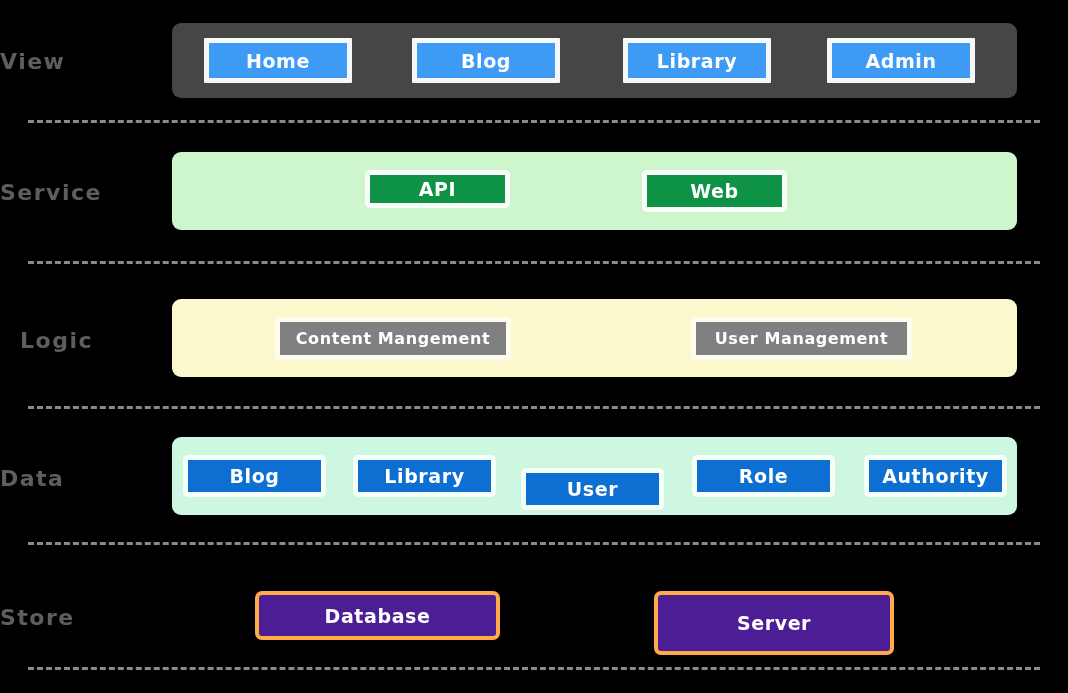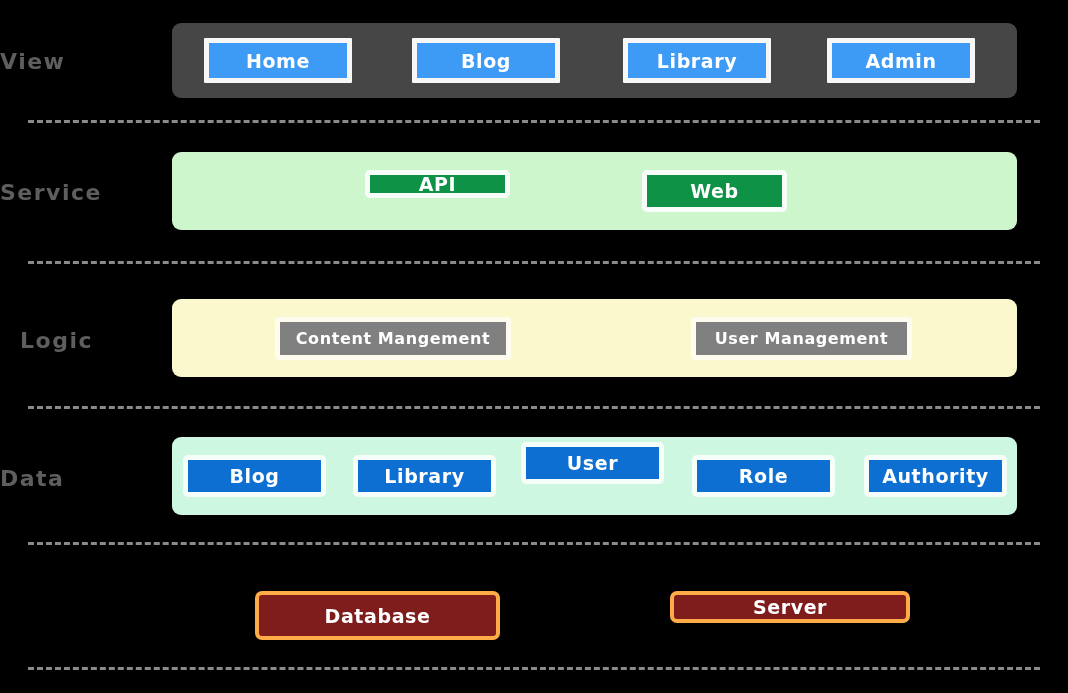--- a/index.html
+++ b/index.html
@@ -94,21 +94,21 @@
   
   .band-data { background: #cdf7e0; }
   .node-data {
     background: #0d6fd1;
     border: 5px solid #f6fefa;
     border-radius: 5px;
   }
 
   
   .node-store {
-    background: #7f1d1d;
+    background: #4c1d95;
     border: 4px solid #ffab47;
     border-radius: 7px;
     text-align: right;
   }
 </style>
 </head>
 <body>
 
 <div id="canvas">
 
@@ -118,43 +118,44 @@
   <div class="node node-view" style="left:204px; top:38px; width:148px; height:45px;">Home</div>
   <div class="node node-view" style="left:412px; top:38px; width:148px; height:45px;">Blog</div>
   <div class="node node-view" style="left:623px; top:38px; width:148px; height:45px;">Library</div>
   <div class="node node-view" style="left:827px; top:38px; width:148px; height:45px;">Admin</div>
 
   <div class="divider" style="top:120px;"></div>
 
   <div class="band band-service" style="top:152px; height:78px;"></div>
   <div class="row-label" style="top:180px;">Service</div>
 
-  <div class="node node-service" style="left:365px; top:170px; width:145px; height:28px;">API</div>
+  <div class="node node-service" style="left:365px; top:170px; width:145px; height:38px;">API</div>
   <div class="node node-service" style="left:642px; top:170px; width:145px; height:42px;">Web</div>
 
   <div class="divider" style="top:261px;"></div>
 
   <div class="band band-logic" style="top:299px; height:78px;"></div>
   <div class="row-label" style="top:328px;padding-left:20px;">Logic</div>
 
   <div class="node node-logic" style="left:275px; top:317px; width:236px; height:43px;">Content Mangement</div>
   <div class="node node-logic" style="left:643px; top:317px; width:221px; height:43px;margin-left:48px;">User Management</div>
 
   <div class="divider" style="top:406px;"></div>
 
   <div class="band band-data" style="top:437px; height:78px;"></div>
   <div class="row-label" style="top:466px;">Data</div>
 
   <div class="node node-data" style="left:183px; top:455px; width:143px; height:42px;">Blog</div>
   <div class="node node-data" style="left:353px; top:455px; width:143px; height:42px;">Library</div>
-  <div class="node node-data" style="left:521px; top:442px; width:143px; height:42px;">User</div>
+  <div class="node node-data" style="left:521px; top:468px; width:143px; height:42px;">User</div>
   <div class="node node-data" style="left:692px; top:455px; width:143px; height:42px;">Role</div>
   <div class="node node-data" style="left:864px; top:455px; width:143px; height:42px;">Authority</div>
 
   <div class="divider" style="top:542px;"></div>
 
+  <div class="row-label" style="top:605px;">Store</div>
 
   <div class="node node-store" style="left:255px; top:591px; width:245px; height:49px;">Database</div>
-  <div class="node node-store" style="left:670px; top:591px; width:240px; height:32px;">Server</div>
+  <div class="node node-store" style="left:654px; top:591px; width:240px; height:64px;">Server</div>
 
   <div class="divider" style="top:667px;"></div>
 
 </div>
 
 </body></html>

